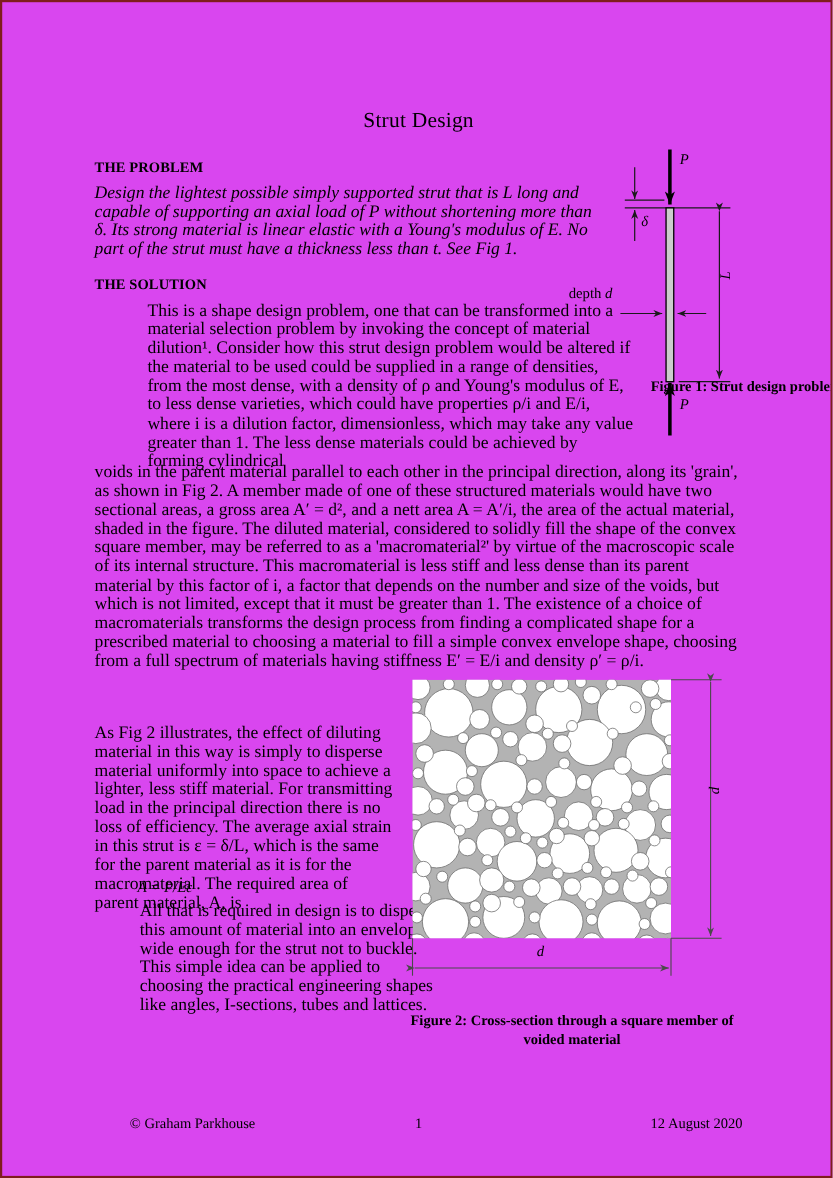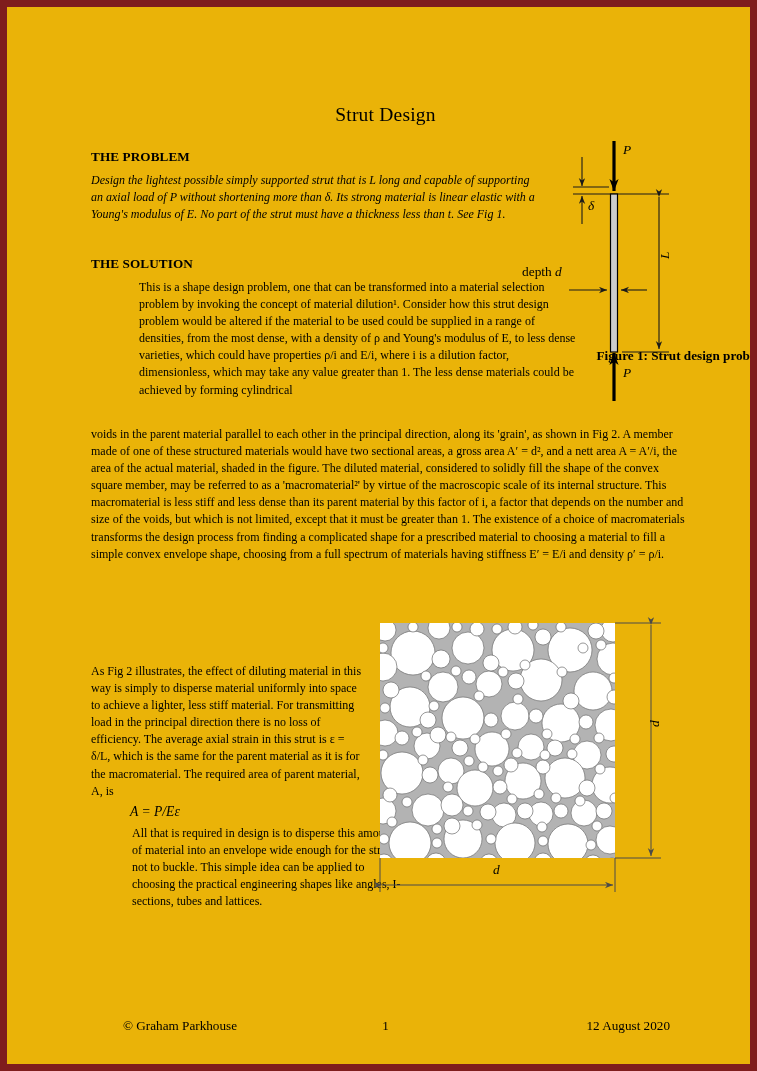--- a/index.html
+++ b/index.html
@@ -8,22 +8,22 @@
     background: #ffffff;
   }
   body {
     font-family: "Liberation Serif", "DejaVu Serif", serif;
     color: #000000;
   }
   #page {
     position: relative;
     width: 757px;
     height: 1071px;
-    background: #eab308;
-    border: 7px solid #7f1d1d;
+    background: #d946ef;
+    border: 2px solid #7f1d1d;
     box-sizing: border-box;
     overflow: hidden;
   }
 
   
   .doc-title {
     position: absolute;
     left: 0;
     top: 97px;
     width: 757px;
@@ -38,21 +38,21 @@
     font-weight: bold;
     font-size: 13.2px;
     letter-spacing: 0.1px;
   }
   #head-problem  { position: absolute; left: 84px; top: 142px; }
   #head-solution { position: absolute; left: 84px; top: 249px; }
 
   
   .para {
     position: absolute;
-    font-size: 12px;
+    font-size: 16px;
     line-height: 17.1px;
     text-align: left;
     hyphens: none;
   }
   .italic { font-style: italic; }
 
   #problem-text   { left: 84px; top: 165px;  width: 452px; }
   #sol-p1         { left: 84px; top: 272px;  width: 443px; margin-left: 48px; }
   #sol-p2         { left: 84px; top: 419px;  width: 594px; }
   #col-left-1     { left: 84px; top: 612px;  width: 273px; margin-top: 44px; }
@@ -342,18 +342,19 @@
       <line x1="15" y1="243" x2="15" y2="277" stroke="#4a4a4a" stroke-width="1"></line>
       <line x1="250" y1="243" x2="250" y2="277" stroke="#4a4a4a" stroke-width="1"></line>
       <line x1="17" y1="270" x2="248" y2="270" stroke="#4a4a4a" stroke-width="1" marker-start="url(#ah2)" marker-end="url(#ah2)"></line>
     </svg>
 
     <div style="position:absolute; left:282px; top:112px; font-style:italic; font-size:13.4px;
                 transform:rotate(-90deg); transform-origin:left top;">d</div>
     <div style="position:absolute; left:128px; top:247px; font-style:italic; font-size:13.4px;">d</div>
   </div>
 
+  <div id="fig2-caption">Figure 2: Cross-section through a square member of voided material</div>
 
   <div class="footer-item" id="footer-copyright">© Graham Parkhouse</div>
   <div class="footer-item" id="footer-page">1</div>
   <div class="footer-item" id="footer-date">12 August 2020</div>
 
 </div>
 
 </body></html>

